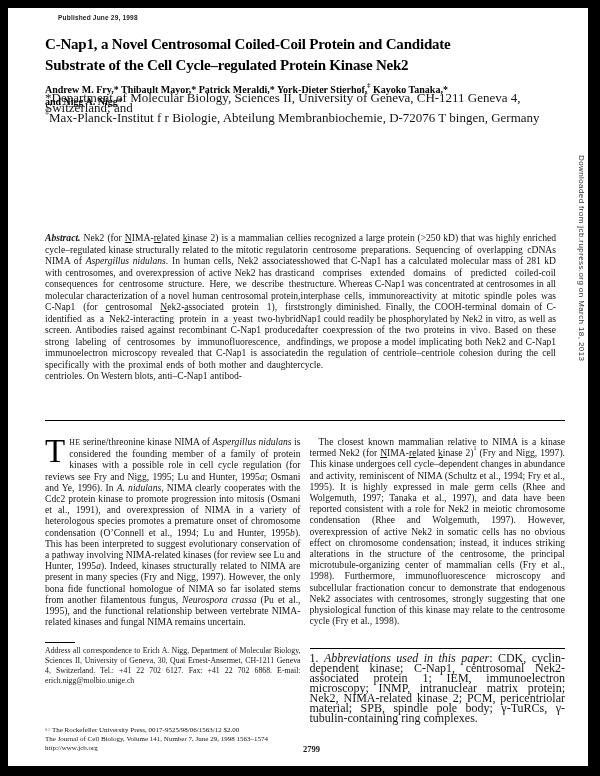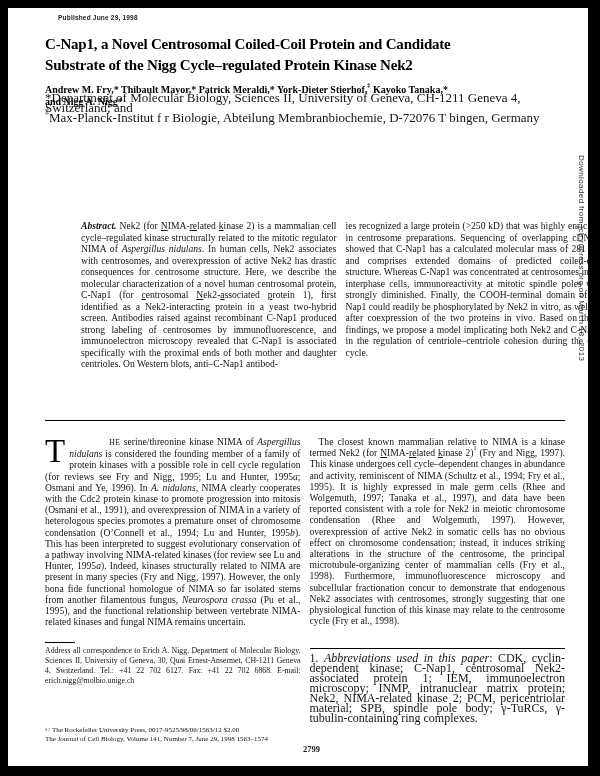--- a/index.html
+++ b/index.html
@@ -24,22 +24,22 @@
   .title div{white-space:nowrap;}
   .authors{
     position:absolute;left:37px;top:76px;width:520px;
     font-weight:700;font-size:10px;line-height:12px;color:#000;
   }
   .affils{
     position:absolute;left:37px;top:85px;width:520px;
     font-size:13px;line-height:10px;
   }
   .abstract{
-    position:absolute;left:37px;top:212px;width:520px;
-    display:flex;gap:9px;margin-left:36px;
+    position:absolute;left:37px;top:224px;width:520px;
+    display:flex;
   }
   .abstract .col{
     width:255.5px;font-size:9.6px;line-height:11.5px;text-align:justify;
   }
   .abstract-label{font-weight:700;font-style:italic;}
   .midrule{
     position:absolute;left:37px;top:412px;width:520px;height:0;
     border-top:1px solid #000;
   }
   .bodycols{
@@ -47,21 +47,21 @@
     display:flex;gap:9px;
   }
   .bcol{
     width:255.5px;font-size:9.6px;line-height:11.2px;text-align:justify;
     height:218px;overflow:hidden;
   }
   .bcol-right{text-indent:9px;}
   .dropcap{
     float:left;font-size:33px;line-height:29px;margin:1px 4px 0 0;color:#000;
   }
-  .sc{font-size:7.8px;letter-spacing:.4px;margin-left:40px;}
+  .sc{font-size:7.8px;letter-spacing:.4px;}
   sup{font-size:62%;position:relative;top:-0.35em;line-height:0;}
   u{text-decoration:underline;text-underline-offset:1px;}
   .fnleft{
     position:absolute;left:37px;top:634px;width:255.5px;
     font-size:7.8px;line-height:10px;text-align:justify;
   }
   .fnleft .rule{width:30px;border-top:1px solid #000;margin-bottom:3px;}
   .fnright{
     position:absolute;left:301.5px;top:640px;width:255.5px;
     font-size:12px;line-height:10px;text-align:justify;
@@ -84,21 +84,21 @@
 </style>
 </head>
 <body>
 
 <div class="page">
 
   <div class="published">Published June 29, 1998</div>
 
   <div class="title">
     <div>C-Nap1, a Novel Centrosomal Coiled-Coil Protein and Candidate</div>
-    <div>Substrate of the Nigg Cycle–regulated Protein Kinase Nek2</div>
+    <div>Substrate of the Cell Cycle–regulated Protein Kinase Nek2</div>
   </div>
 
   <div class="authors">
     <div>Andrew M. Fry,* Thibault Mayor,* Patrick Meraldi,* York-Dieter Stierhof,<sup>‡</sup> Kayoko Tanaka,*</div>
     <div>and Nigg A. Nigg*</div>
   </div>
 
   <div class="affils">
     <div>*Department of Molecular Biology, Sciences II, University of Geneva, CH-1211 Geneva 4, Switzerland; and</div>
     <div><sup>‡</sup>Max-Planck-Institut f r Biologie, Abteilung Membranbiochemie, D-72076 T bingen, Germany</div>
@@ -132,19 +132,20 @@
   </div>
 
   <div class="fnright">
     <div class="rule"></div>
     <div>1. <i>Abbreviations used in this paper</i>: CDK, cyclin-dependent kinase; C-Nap1, centrosomal Nek2-associated protein 1; IEM, immunoelectron microscopy; INMP, intranuclear matrix protein; Nek2, NIMA-related kinase 2; PCM, pericentriolar material; SPB, spindle pole body; γ-TuRCs, γ-tubulin-containing ring complexes.</div>
   </div>
 
   <div class="footer">
     <div>© The Rockefeller University Press, 0017-9525/98/06/1563/12 $2.00</div>
     <div>The Journal of Cell Biology, Volume 141, Number 7, June 29, 1998 1563–1574</div>
+    <div>http://www.jcb.org</div>
   </div>
 
   <div class="pagenum">2799</div>
 
   <div class="downloadstrip">Downloaded from jcb.rupress.org on March 18, 2013</div>
 
 </div>
 
 </body></html>

